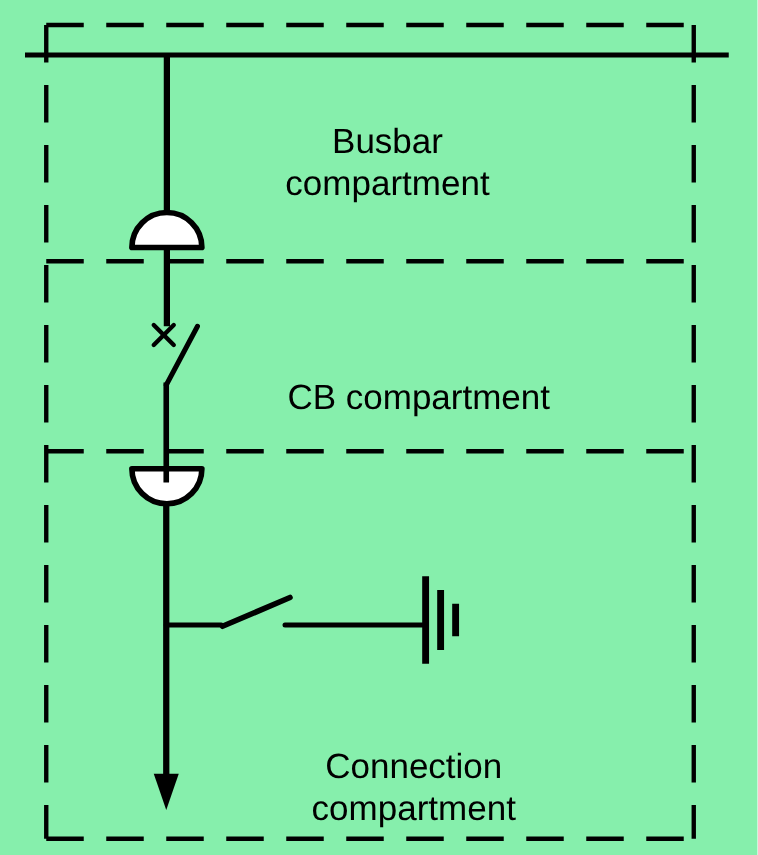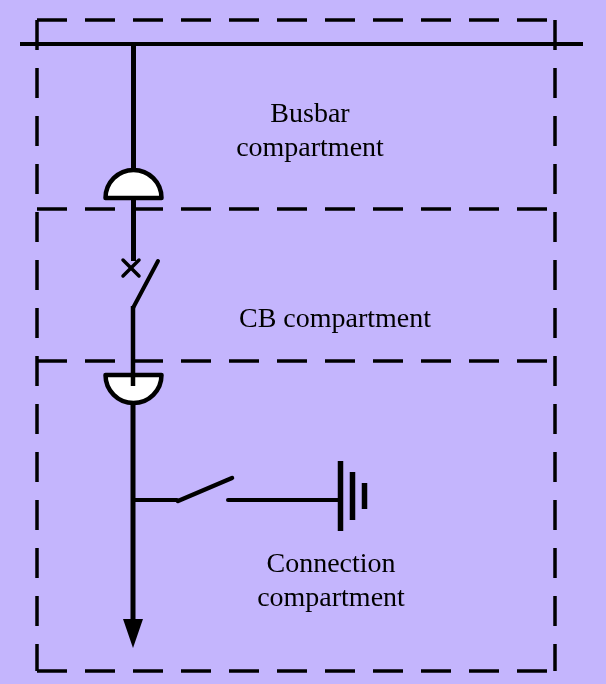--- a/index.html
+++ b/index.html
@@ -4,42 +4,42 @@
 <style>
   html, body {
     margin: 0;
     padding: 0;
     background: #ffffff;
   }
   .canvas {
     position: relative;
     width: 606px;
     height: 684px;
-    background: #c4b5fd;
-    font-family: Liberation Serif, serif;
+    background: #86efac;
+    font-family: Liberation Sans, sans-serif;
     overflow: hidden;
   }
   .canvas svg {
     position: absolute;
     left: 0;
     top: 0;
   }
   .diagram-label {
     position: absolute;
     width: 300px;
     text-align: center;
     white-space: pre-line;
     font-size: 28px;
     line-height: 34px;
     color: #000000;
     letter-spacing: 0px;
   }
   .label-busbar { left: 160px; top: 96px; }
   .label-cb { left: 185px; top: 269px; margin-top: 32px; }
-  .label-connection { left: 181px; top: 546px; }
+  .label-connection { left: 181px; top: 596px; }
 </style>
 </head>
 <body>
 
 <div class="canvas">
 
   <svg width="606" height="684" viewBox="0 0 606 684">
 
     <g stroke="#000000" stroke-width="3.5" stroke-dasharray="30 18" fill="none">
       <line x1="37" y1="20" x2="555" y2="20"></line>

